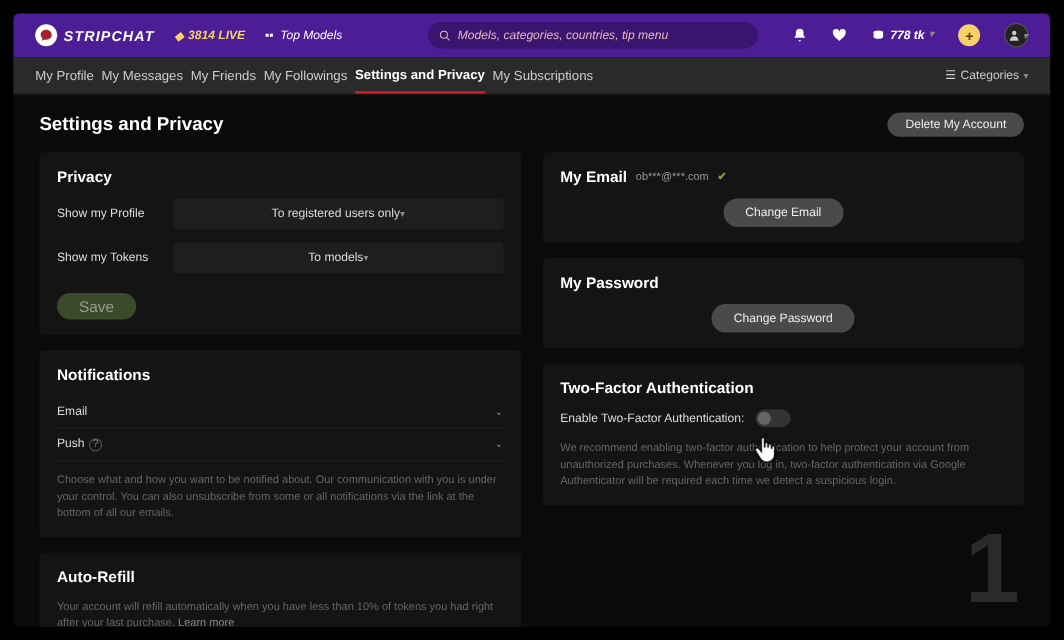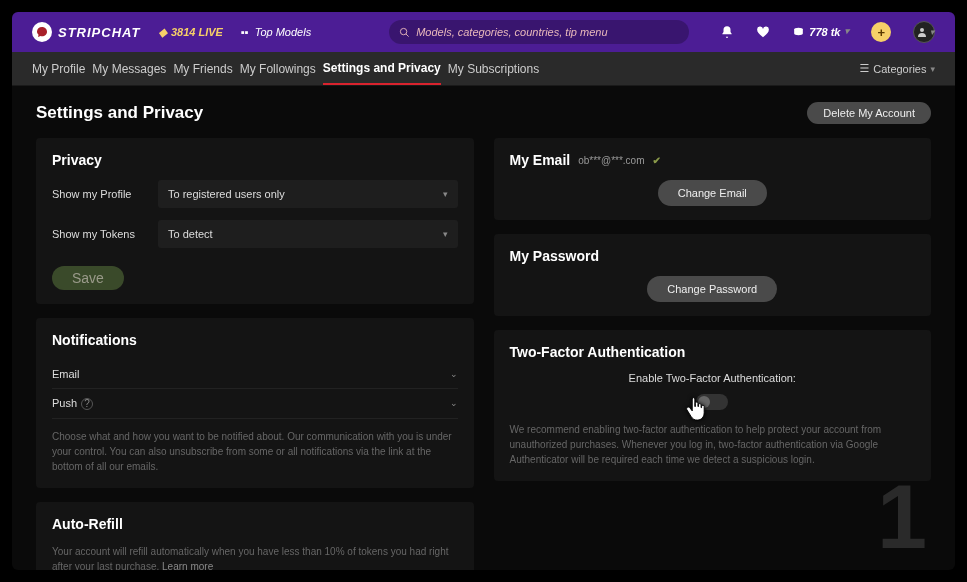--- a/index.html
+++ b/index.html
@@ -204,21 +204,21 @@
   flex: 1;
   background: #1e1e1e;
   border: none;
   border-radius: 3px;
   height: 28px;
   padding: 0 10px;
   font-size: 11px;
   color: #ddd;
   display: flex;
   align-items: center;
-  justify-content: space-between;
+  justify-content: center;
 }
 .save-btn {
   background: #3a4a2a;
   color: #9a9a8a;
   border: none;
   border-radius: 14px;
   padding: 4px 20px;
   font-size: 14px;
   margin-top: 6px;
 }
@@ -255,21 +255,20 @@
   font-weight: 400;
 }
 .check-icon { color: #8a9a4a; font-size:10px; }
 .toggle-row {
   display: flex;
   align-items: center;
   gap: 10px;
   font-size: 11px;
   color: #ddd;
   margin-bottom: 12px;
-  flex-direction: column;
 }
 .toggle {
   width: 32px;
   height: 16px;
   background: #333;
   border-radius: 8px;
   position: relative;
 }
 .toggle::after {
   content: "";
@@ -406,21 +405,21 @@
           <div class="field-row">
             <div class="field-label">Show my Profile</div>
             <div class="select">
               <span>To registered users only</span>
               <span class="chev">▾</span>
             </div>
           </div>
           <div class="field-row">
             <div class="field-label">Show my Tokens</div>
             <div class="select">
-              <span>To detect</span>
+              <span>To models</span>
               <span class="chev">▾</span>
             </div>
           </div>
           <button class="save-btn">Save</button>
         </div>
 
         <div class="panel">
           <div class="panel-title">Notifications</div>
           <div class="expand-row">
             <span>Email</span>

